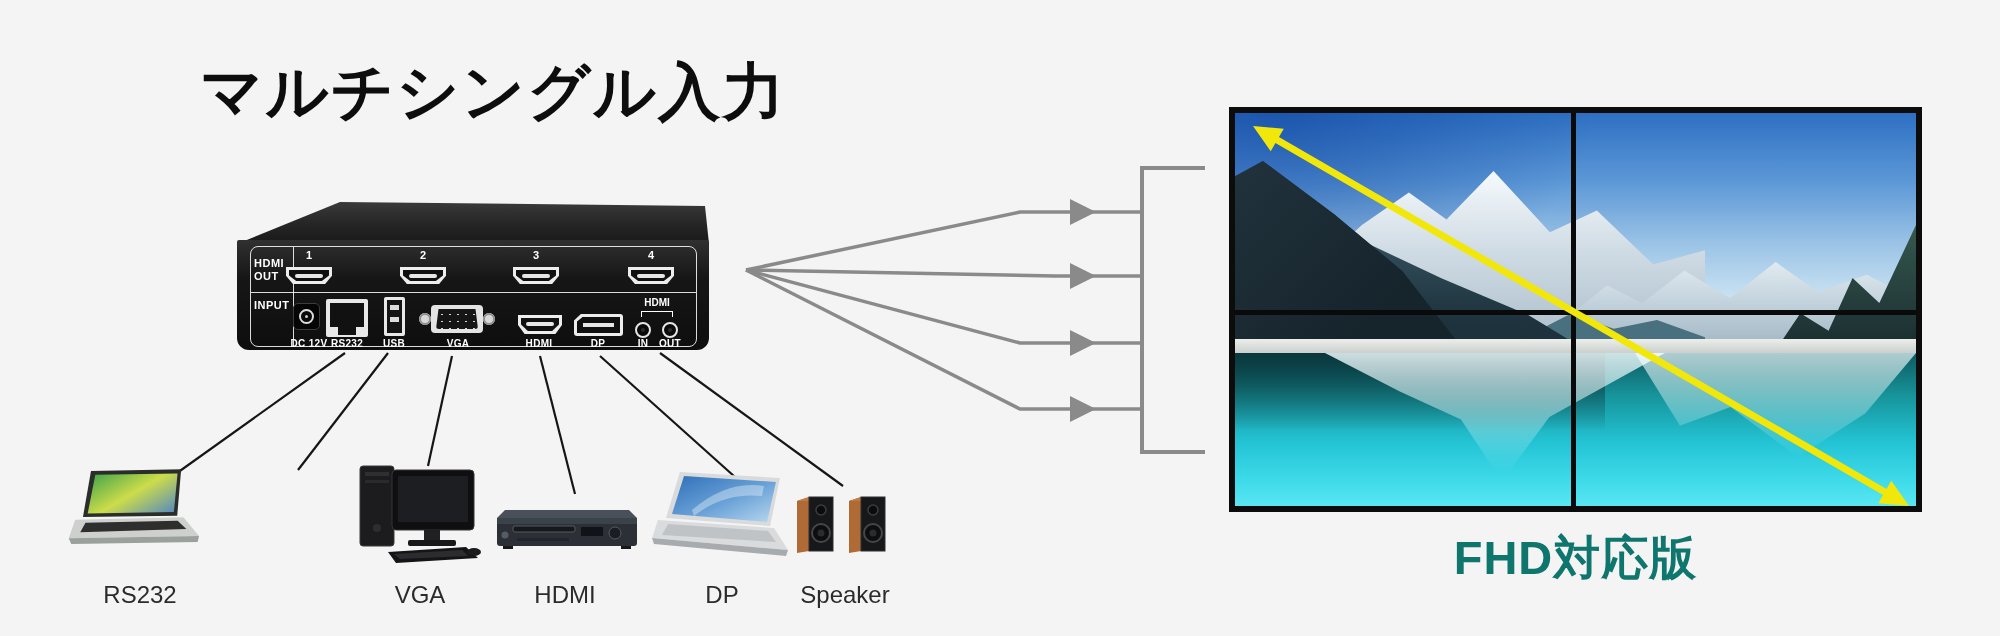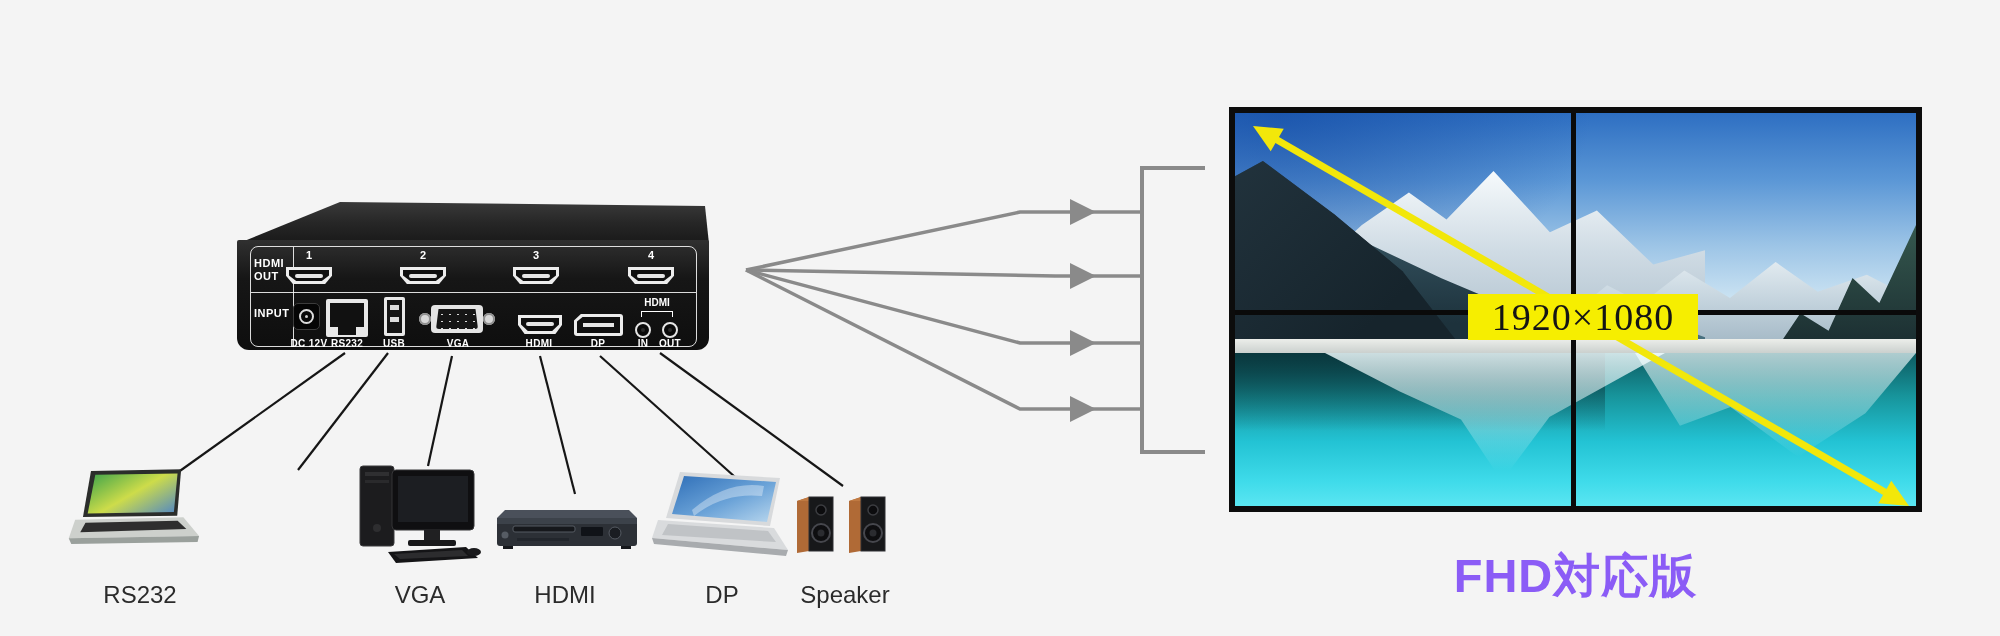--- a/index.html
+++ b/index.html
@@ -33,21 +33,21 @@
     position:absolute; left:13px; top:6px; width:447px; height:101px;
     border:1px solid rgba(255,255,255,.85); border-radius:8px;
   }
   .panel .h-div { position:absolute; left:0; right:0; top:45px; height:1px; background:rgba(255,255,255,.85); }
   .panel .v-div { position:absolute; left:42px; top:0; bottom:0; width:1px; background:rgba(255,255,255,.85); }
   .side-label {
     position:absolute; left:3px; color:#fff; font-weight:bold; font-size:11px;
     line-height:1.15; white-space:pre-line; letter-spacing:.5px;
   }
   .lbl-hdmiout { top:10px; }
-  .lbl-input { top:60px; }
+  .lbl-input { top:52px; }
   
   .oport { position:absolute; top:20px; width:46px; height:17px; }
   .oport .shell {
     position:absolute; inset:0; background:#ededed;
     clip-path:polygon(0 0,100% 0,100% 52%,85% 100%,15% 100%,0 52%);
   }
   .oport .inner {
     position:absolute; left:3px; top:3px; right:3px; bottom:3px; background:#101010;
     clip-path:polygon(0 0,100% 0,100% 50%,82% 100%,18% 100%,0 50%);
   }
@@ -135,29 +135,30 @@
   .bezel-v { left:336px; top:0; width:5px; height:393px; background:#0a0a0a; }
   .bezel-h { left:0; top:197px; width:681px; height:5px; background:#0a0a0a; }
   svg.diag { position:absolute; left:0; top:0; width:693px; height:405px; }
   .res-label {
     position:absolute; left:233px; top:181px; width:230px; height:46px;
     background:#f6ee00; color:#151515; font-size:38px;
     font-family:"Liberation Serif", serif;
     display:flex; align-items:center; justify-content:center; letter-spacing:1px;
   }
   .caption {
-    position:absolute; left:1229px; top:545px; width:693px; text-align:center;
-    font-size:47px; font-weight:bold; color:#8b5cf6; letter-spacing:1px;
+    position:absolute; left:1229px; top:527px; width:693px; text-align:center;
+    font-size:47px; font-weight:bold; color:#0f766e; letter-spacing:1px;
   }
 </style>
 </head>
 <body>
 
 <div class="stage">
 
+  <div class="title">マルチシングル入力</div>
 
   <svg class="wires" viewBox="0 0 2000 636">
 
     <g stroke="#161616" stroke-width="2.2">
       <line x1="345" y1="353" x2="170" y2="478"></line>
       <line x1="388" y1="353" x2="298" y2="470"></line>
       <line x1="452" y1="356" x2="428" y2="466"></line>
       <line x1="540" y1="356" x2="575" y2="494"></line>
       <line x1="600" y1="356" x2="735" y2="477"></line>
       <line x1="660" y1="353" x2="843" y2="486"></line>
@@ -379,18 +380,17 @@
     </div>
     <svg class="diag" viewBox="0 0 693 405">
       <line x1="37" y1="24" x2="655" y2="382" stroke="#f2e70a" stroke-width="7"></line>
       <g transform="translate(18,13) rotate(210.1)">
           <polygon points="-28,-13 0,0 -28,13" fill="#f2e70a"></polygon>
         </g>
       <g transform="translate(674,393) rotate(30.1)">
           <polygon points="-28,-13 0,0 -28,13" fill="#f2e70a"></polygon>
         </g>
     </svg>
-    <div class="res-label">1920×1080</div>
   </div>
 
   <div class="caption">FHD対応版</div>
 
 </div>
 
 </body></html>

